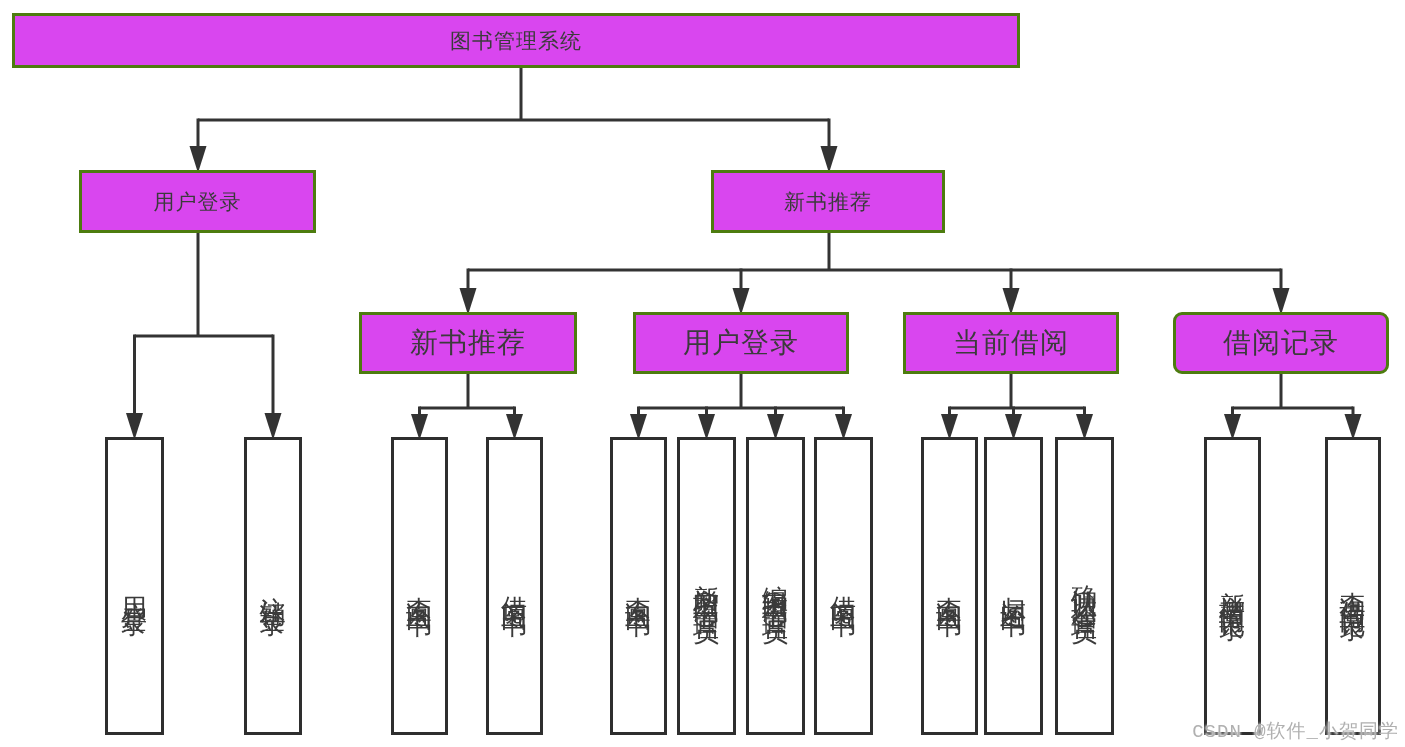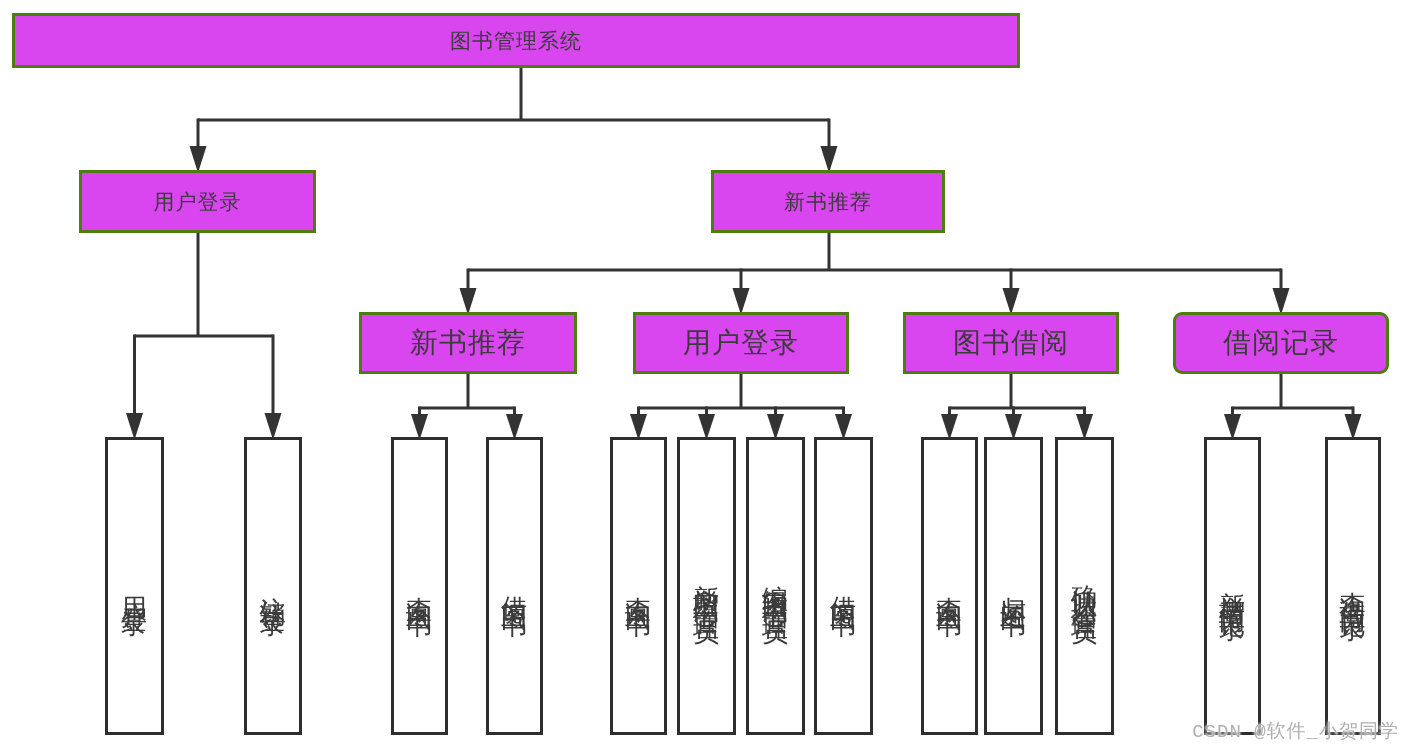--- a/index.html
+++ b/index.html
@@ -103,21 +103,21 @@
   </g>
 </svg>
 
 <div class="node root">图书管理系统</div>
 
 <div class="node lvl2" style="left:79px;width:237px;">用户登录</div>
 <div class="node lvl2" style="left:711px;width:234px;">新书推荐</div>
 
 <div class="node lvl3" style="left:359px;width:218px;">新书推荐</div>
 <div class="node lvl3" style="left:633px;width:216px;">用户登录</div>
-<div class="node lvl3" style="left:903px;width:216px;">图书借阅</div>
+<div class="node lvl3" style="left:903px;width:216px;">当前借阅</div>
 <div class="node lvl3" style="left:1173px;width:216px;border-radius:9px;">借阅记录</div>
 
 <div class="leaf" style="left:105px;width:59px;">
   <span class="vtext">用户登录</span>
 </div>
 <div class="leaf" style="left:244px;width:58px;">
   <span class="vtext">注销登录</span>
 </div>
 
 <div class="leaf" style="left:391px;width:57px;">

